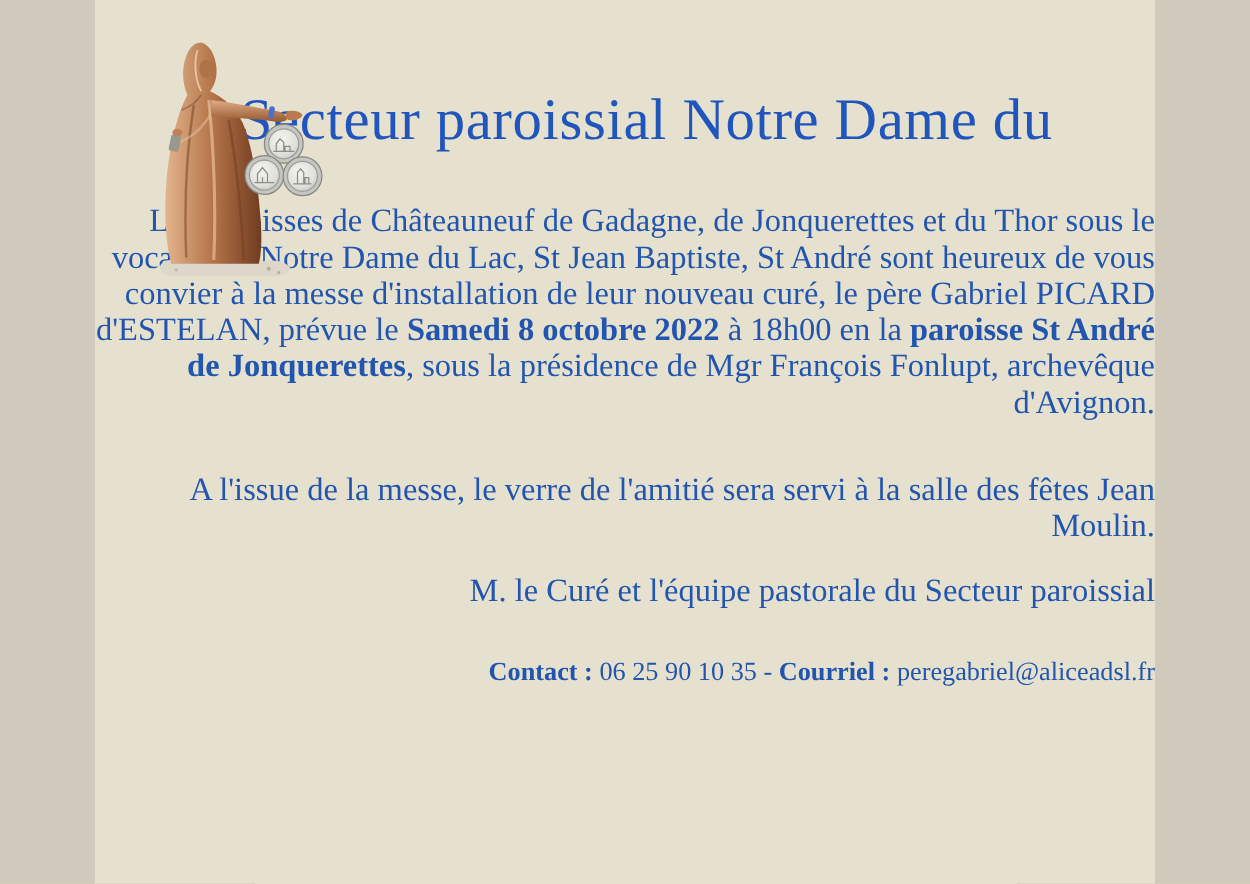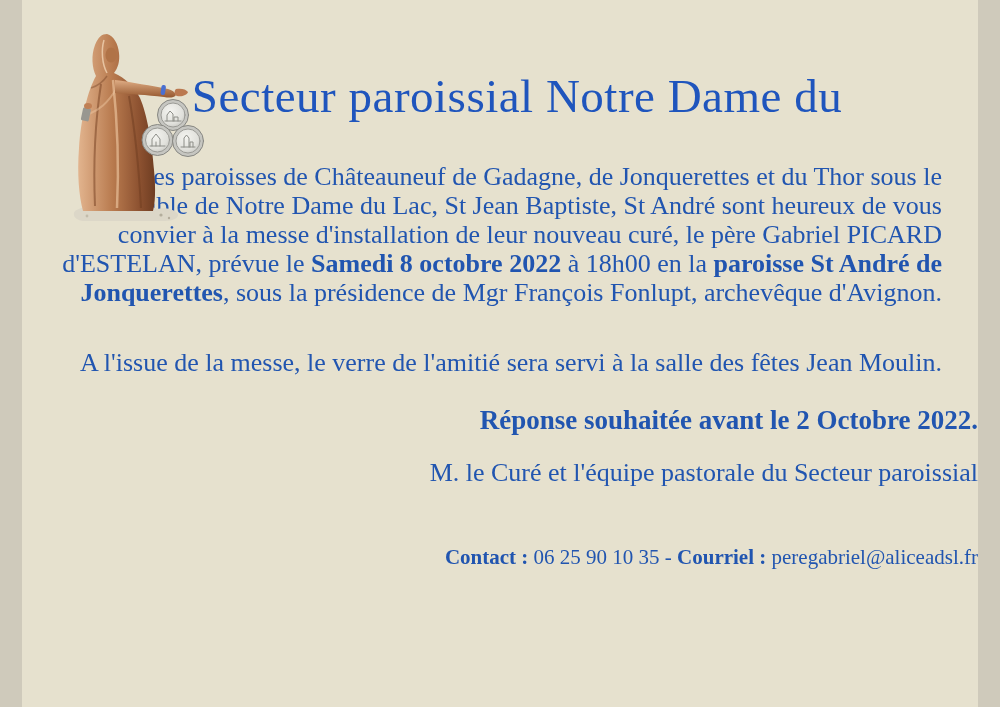--- a/index.html
+++ b/index.html
@@ -1,18 +1,18 @@
 <!DOCTYPE html>
 <html><head>
 <meta charset="utf-8">
 <style>
   html, body { margin: 0; padding: 0; background: #cfcabb; }
   .page {
     position: relative;
-    width: 956px;
+    width: 848px;
     height: 707px;
     margin: 0 auto;
     background: #e6e1ce;
     overflow: hidden;
     font-family: "Liberation Serif", "DejaVu Serif", serif;
     color: #2155b0;
   }
   .statue {
     position: absolute;
     left: 35px;
@@ -33,21 +33,21 @@
   .para {
     text-align: right;
     font-size: 26px;
     line-height: 29px;
     margin: 0 auto;
   }
   #invitation-paragraph { margin-top: 37px; max-width: 884px; }
   #aperitif-paragraph   { margin-top: 41px; max-width: 884px; }
   #rsvp-paragraph       { margin-top: 29px; font-size: 27px; font-weight: bold; }
   #signature-paragraph  { margin-top: 23px; }
-  #contact-line         { margin-top: 56px; font-size: 21px; }
+  #contact-line         { margin-top: 36px; font-size: 21px; }
   .b { font-weight: bold; }
 </style>
 </head>
 <body>
 
 <div class="page">
 
   <div class="statue">
     <svg viewBox="0 0 170 210" width="170" height="210" aria-hidden="true">
       <defs>
@@ -114,19 +114,18 @@
   </div>
 
   <h1 class="title">
     <div>Secteur paroissial Notre Dame du</div>
   </h1>
 
   <p class="para" id="invitation-paragraph"><span>Les paroisses de Châteauneuf de Gadagne, de Jonquerettes et du Thor sous le vocable de Notre Dame du Lac, St Jean Baptiste, St André sont heureux de vous convier à la messe d'installation de leur nouveau curé, le père Gabriel PICARD d'ESTELAN, prévue le </span><span class="b">Samedi 8 octobre 2022</span><span> à 18h00 en la </span><span class="b">paroisse St André de Jonquerettes</span><span>, sous la présidence de Mgr François Fonlupt, archevêque d'Avignon.</span></p>
 
   <p class="para" id="aperitif-paragraph">A l'issue de la messe, le verre de l'amitié sera servi à la salle des fêtes Jean Moulin.</p>
 
-  <p class="para" id="rsvp-paragraph">Réponse souhaitée avant le 2 Octobre 2022.</p>
 
   <p class="para" id="signature-paragraph">M. le Curé et l'équipe pastorale du Secteur paroissial</p>
 
   <p class="para" id="contact-line"><span class="b">Contact :</span><span> 06 25 90 10 35 - </span><span class="b">Courriel :</span><span> peregabriel@aliceadsl.fr</span></p>
 
 </div>
 
 </body></html>

